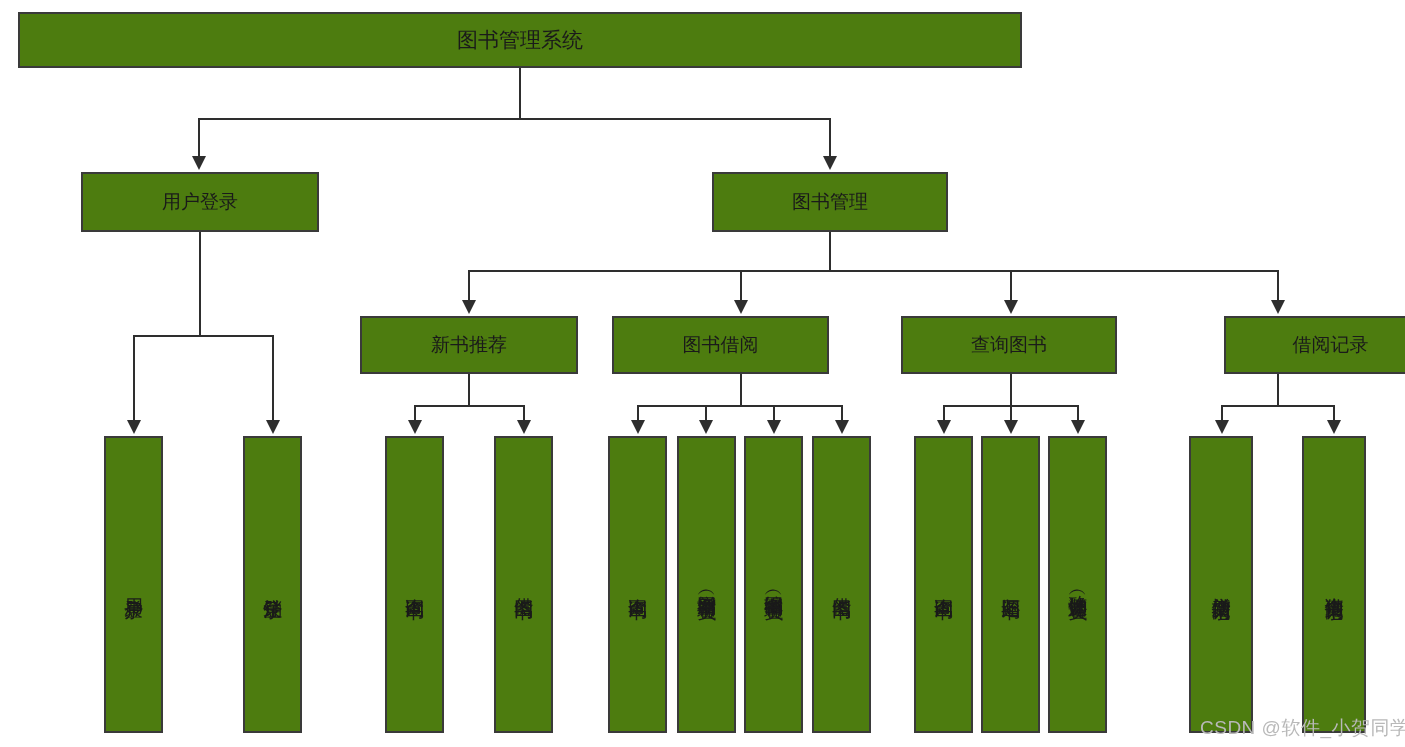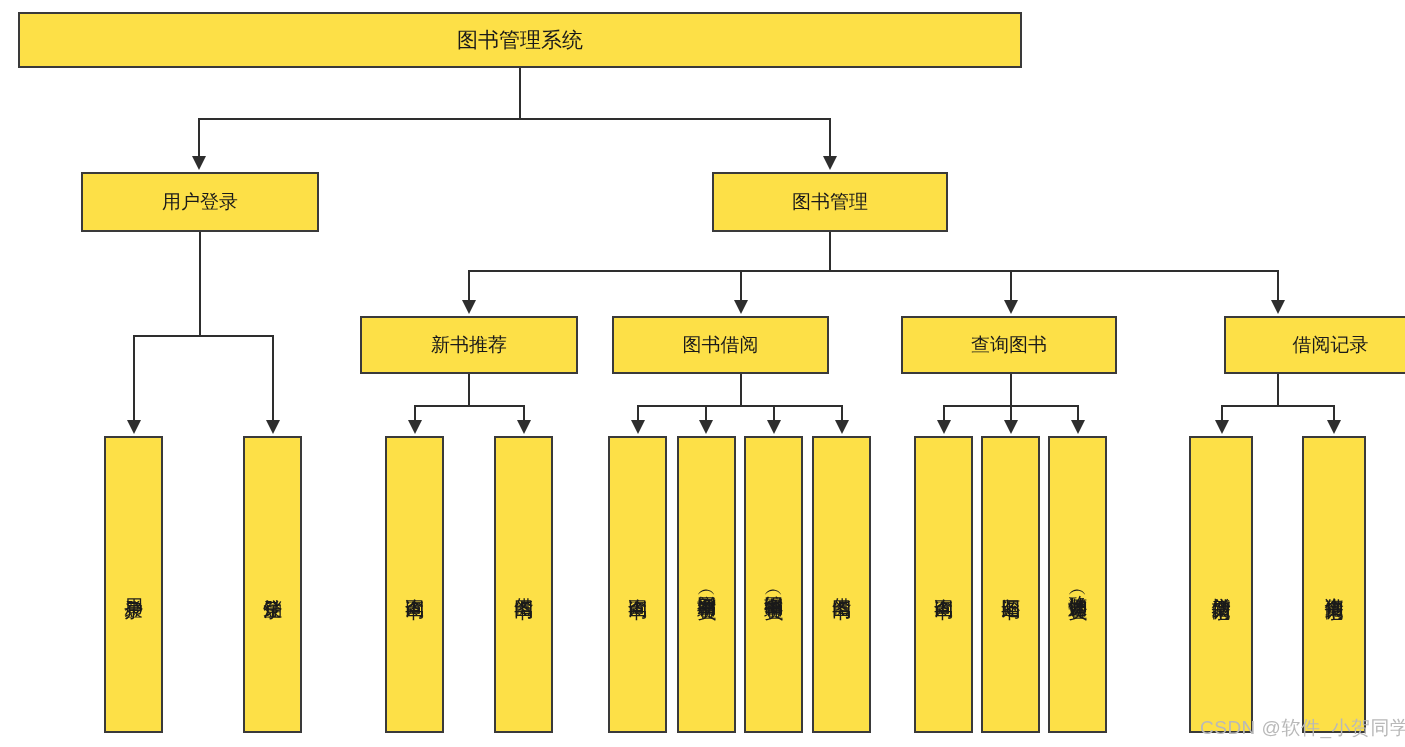--- a/index.html
+++ b/index.html
@@ -16,21 +16,21 @@
     height: 747px;
     background: #ffffff;
     overflow: hidden;
   }
 
   
   .node {
     position: absolute;
     box-sizing: border-box;
     border: 2px solid #3a3a3a;
-    background: #fde047;
+    background: #4d7c0f;
     color: #1a1a1a;
     display: flex;
     align-items: center;
     justify-content: center;
     text-align: right;
     line-height: 1.18;
   }
   .node.root {
     font-size: 21px;
   }

